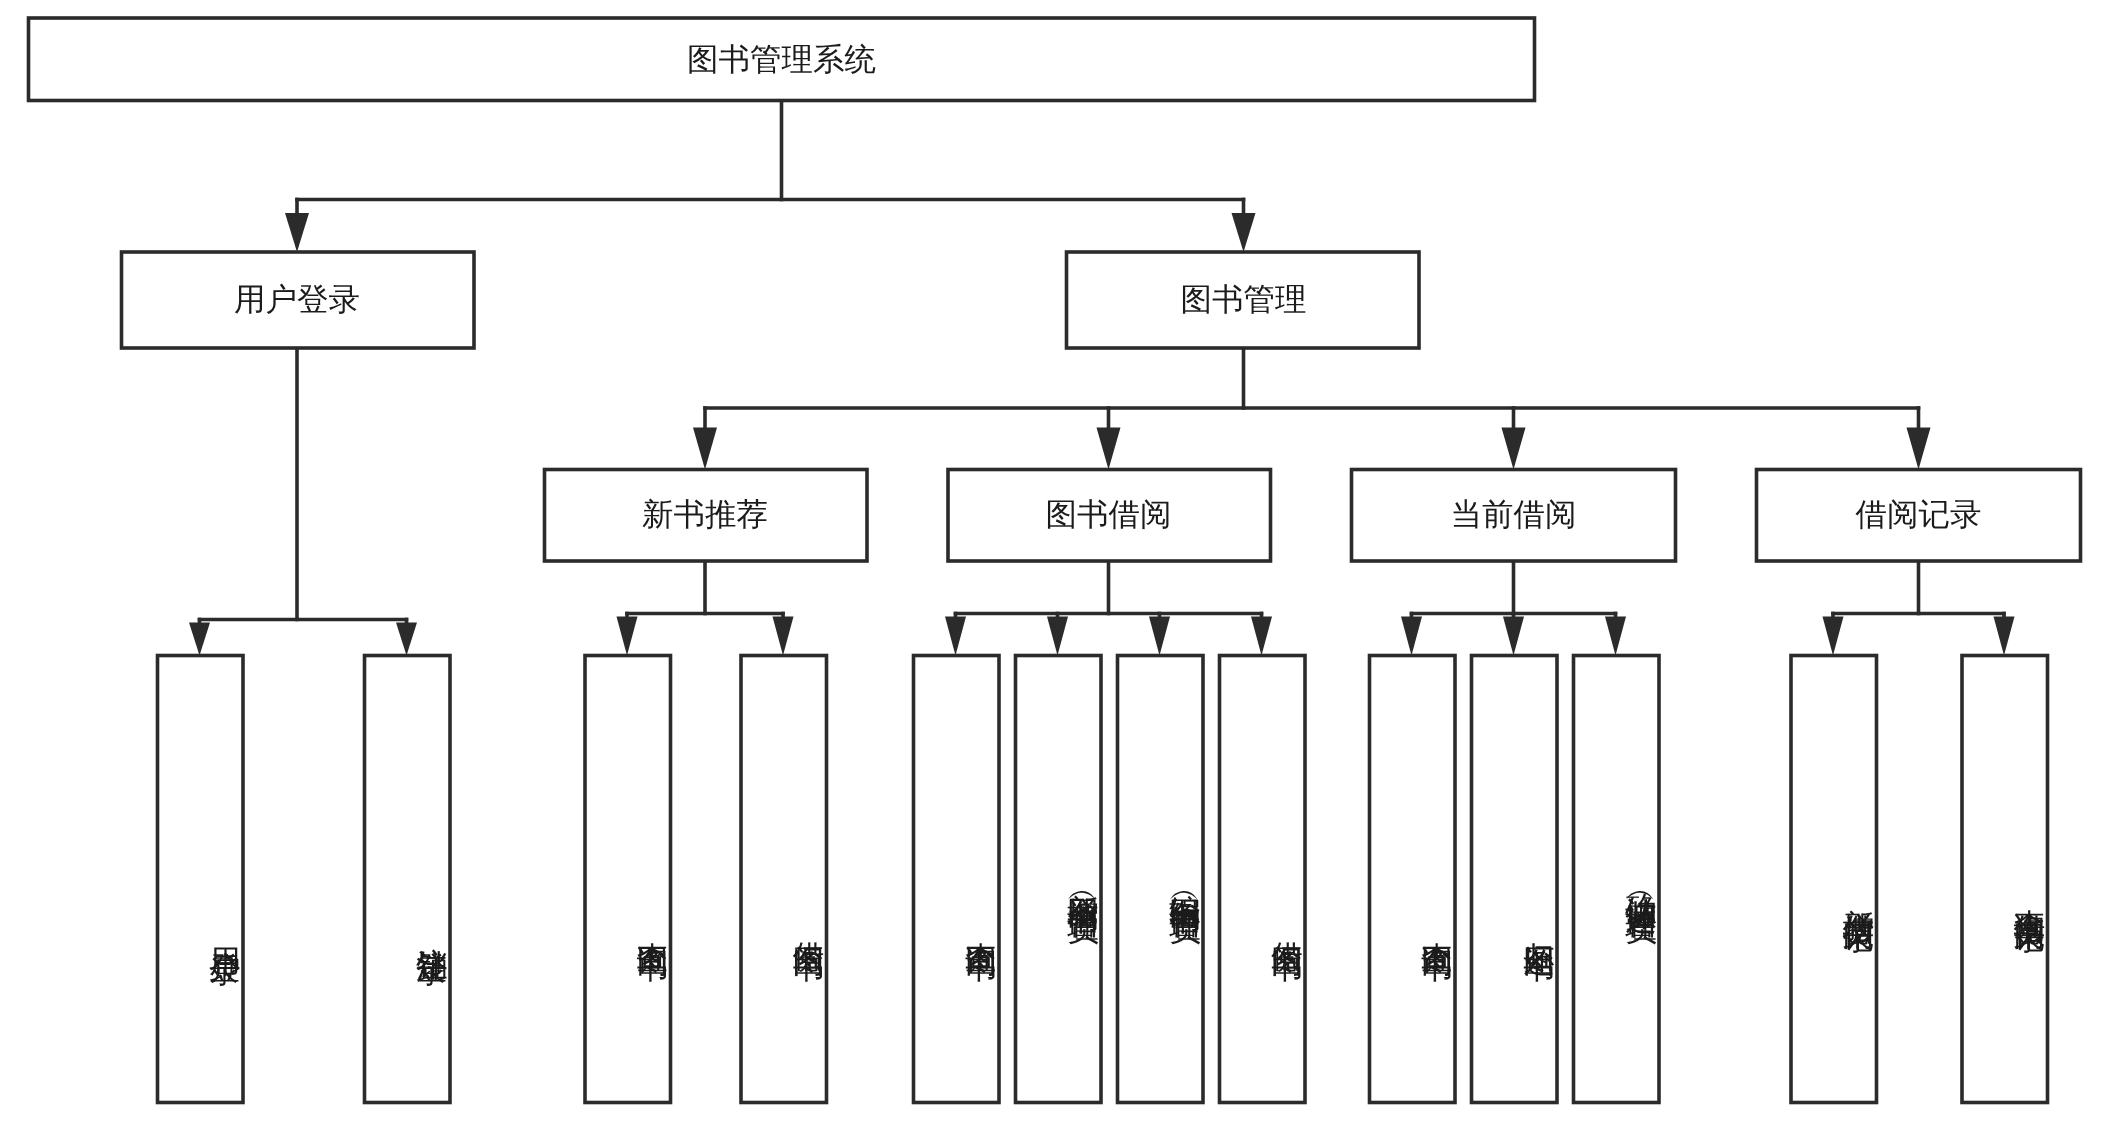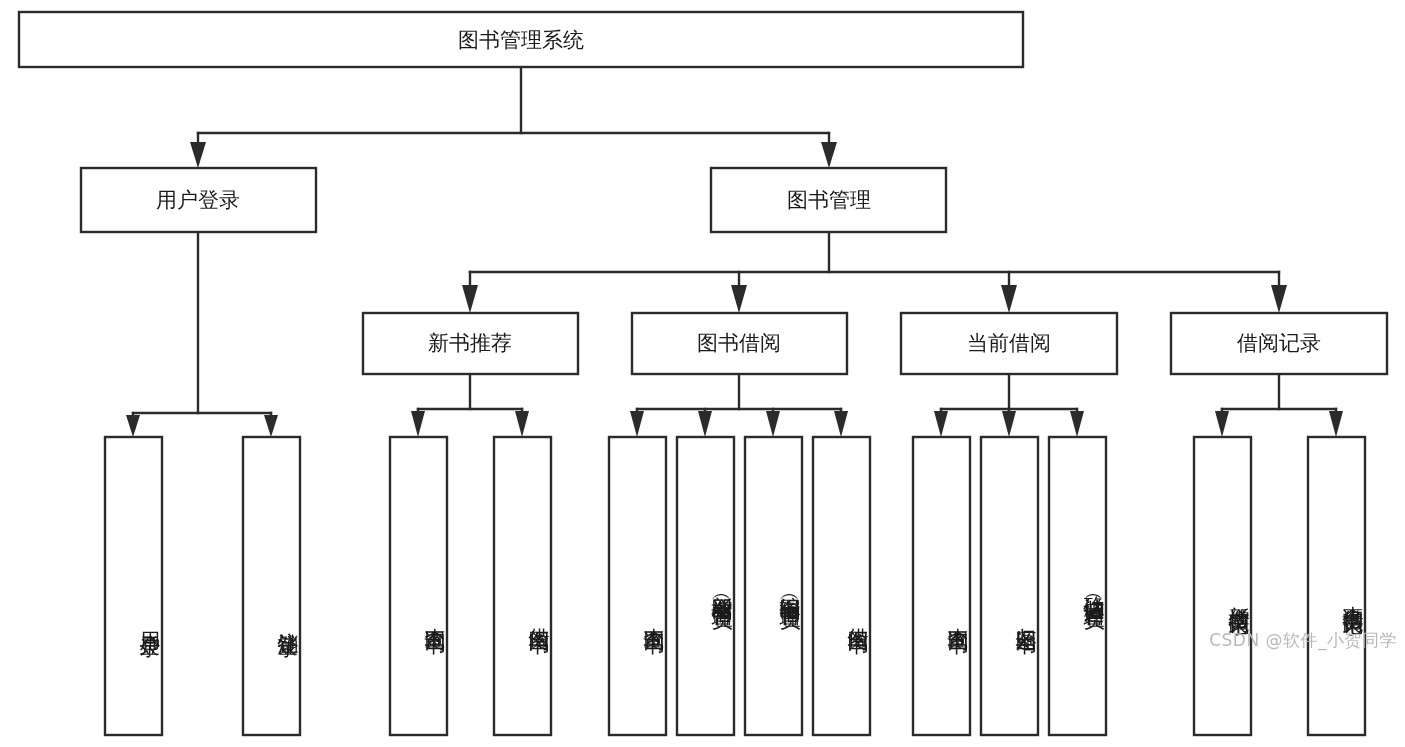--- a/index.html
+++ b/index.html
@@ -216,14 +216,13 @@
   <div class="leaf-label" style="left:745px; top:443px; width:57px; height:290px;">编辑图书（管理员）</div>
   <div class="leaf-label" style="left:813px; top:500px; width:57px; height:230px;">借阅图书</div>
 
   <div class="leaf-label" style="left:913px; top:500px; width:57px; height:230px;">查询图书</div>
   <div class="leaf-label" style="left:981px; top:500px; width:57px; height:230px;">归还图书</div>
   <div class="leaf-label" style="left:1049px; top:443px; width:57px; height:290px;">确认归还（管理员）</div>
 
   <div class="leaf-label" style="left:1194px; top:460px; width:57px; height:270px;">新增借阅记录</div>
   <div class="leaf-label" style="left:1308px; top:460px; width:57px; height:270px;">查询借阅记录</div>
 
-  <div class="watermark">CSDN @软件_小贺同学</div>
 </div>
 
 </body></html>

